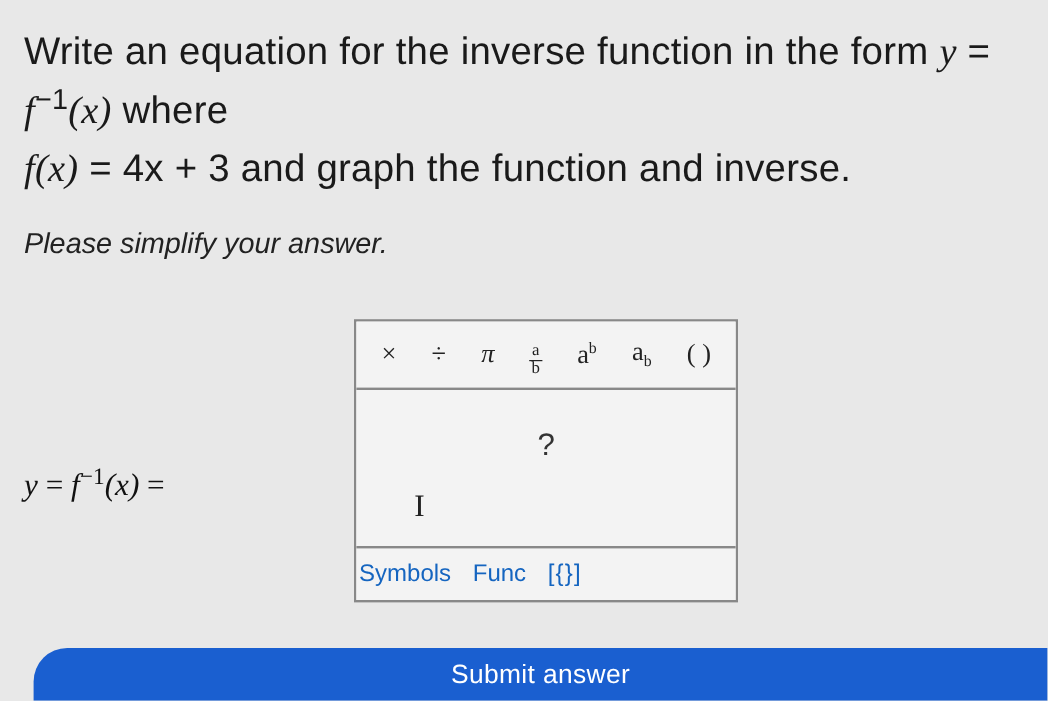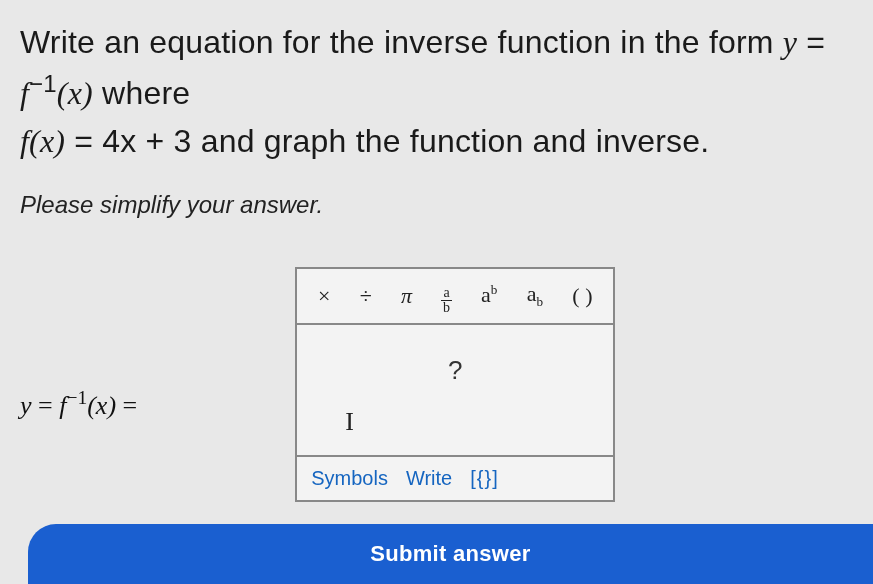--- a/index.html
+++ b/index.html
@@ -99,42 +99,42 @@
     left: 48px;
     bottom: 18px;
     font-size: 26px;
     font-family: 'Times New Roman', serif;
     color: #222;
   }
   .tab-bar {
     display: flex;
     gap: 18px;
     border-top: 2px solid #888;
-    padding: 10px 14px;
+    padding: 10px 2px;
     background: #f3f3f3;
     font-size: 20px;
     color: #1565c0;
   }
   .tab-item { cursor: pointer; }
   .tab-brackets { color: #1565c0; letter-spacing: 1px; }
   .submit-bar {
     position: absolute;
     bottom: 0;
     left: 28px;
     right: 0;
-    height: 60px;
+    height: 44px;
     background: #1a5fd0;
     border-top-left-radius: 28px;
     border-top-right-radius: 0;
     display: flex;
     align-items: center;
     justify-content: center;
     color: #fff;
     font-size: 22px;
-    font-weight: bold;
+    font-weight: normal;
     cursor: pointer;
     letter-spacing: 0.3px;
   }
 </style>
 </head>
 <body>
 
 <div class="content">
   <p class="question-line">
     <span>Write an equation for the inverse function in the form </span><span class="math-italic">y</span><span> = </span><span class="math-italic">f</span><span class="inv-exp">−1</span><span class="math-italic">(x)</span><span> where</span><br>
@@ -166,21 +166,21 @@
           <span>a</span><span class="tool-sub">b</span>
         </span>
         <span class="tool-btn">( )</span>
       </div>
       <div class="input-area">
         <span class="placeholder-q">?</span>
         <span class="cursor">I</span>
       </div>
       <div class="tab-bar">
         <span class="tab-item">Symbols</span>
-        <span class="tab-item">Write</span>
+        <span class="tab-item">Func</span>
         <span class="tab-item tab-brackets">[{}]</span>
       </div>
     </div>
   </div>
 </div>
 
 <div class="submit-bar">
   <span>Submit answer</span>
 </div>
 

